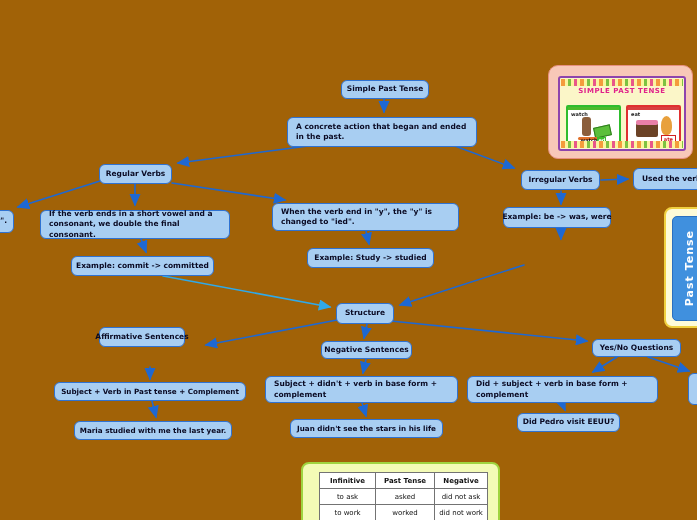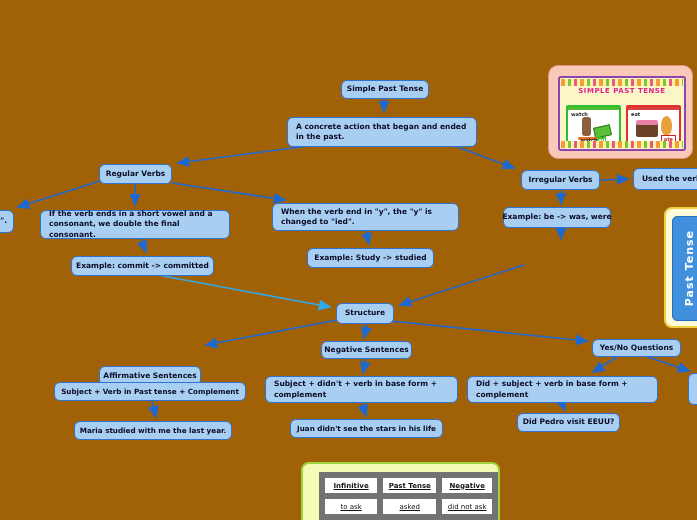--- a/index.html
+++ b/index.html
@@ -40,22 +40,22 @@
        border:2px solid #F0D040;border-radius:8px;box-sizing:border-box;}
   .sidecard-inner{position:absolute;left:6px;top:7px;width:34px;height:105px;background:#4090DE;
        border:1.5px solid #2A6FC0;border-radius:5px;box-sizing:border-box;display:flex;
        align-items:center;justify-content:center;}
   .vtext{writing-mode:vertical-rl;transform:rotate(180deg);color:#fff;font-weight:bold;
        font-size:11px;letter-spacing:1px;}
   
   .table-card{position:absolute;left:301px;top:462px;width:199px;height:70px;background:#F3FBB6;
        border:2.5px solid #9FD43F;border-radius:8px;box-sizing:border-box;}
   .table-card table{position:absolute;left:16px;top:8px;border-collapse:collapse;background:#fff;}
-  .table-card th,.table-card td{border:6px solid #737373;font-size:7px;padding:0;text-align:center;
-       height:15px;background:#fff;color:#111;font-weight:normal;text-decoration:underline;}
+  .table-card th,.table-card td{border:1px solid #737373;font-size:7px;padding:0;text-align:center;
+       height:15px;background:#fff;color:#111;font-weight:normal;}
   .table-card th{font-weight:bold;}
   .c0{width:55px;} .c1{width:58px;} .c2{width:52px;}
 </style>
 </head>
 <body>
 
 <div id="canvas">
 
   <svg class="edges" width="697" height="520">
     <defs>
@@ -98,21 +98,21 @@
   <div class="node" style="left:99px;top:164px;width:73px;height:20px">Regular Verbs</div>
   <div class="node end" style="left:-62px;top:210px;width:76px;height:23px">r".</div>
   <div class="node ml" style="left:40px;top:210px;width:190px;height:29px">If the verb ends in a short vowel and a consonant, we double the final consonant.</div>
   <div class="node ml" style="left:272px;top:203px;width:187px;height:28px">When the verb end in "y", the "y" is changed to "ied".</div>
   <div class="node" style="left:71px;top:256px;width:143px;height:20px">Example: commit -&gt; committed</div>
   <div class="node" style="left:307px;top:248px;width:127px;height:20px">Example: Study -&gt; studied</div>
   <div class="node" style="left:521px;top:170px;width:79px;height:20px">Irregular Verbs</div>
   <div class="node start" style="left:633px;top:168px;width:95px;height:22px">Used the verb</div>
   <div class="node" style="left:503px;top:207px;width:108px;height:21px">Example: be -&gt; was, were</div>
   <div class="node" style="left:336px;top:303px;width:58px;height:21px">Structure</div>
-  <div class="node" style="left:99px;top:366px;width:102px;height:20px">Affirmative Sentences</div>
+  <div class="node" style="left:99px;top:327px;width:86px;height:20px">Affirmative Sentences</div>
   <div class="node sm" style="left:54px;top:382px;width:192px;height:19px">Subject + Verb in Past tense + Complement</div>
   <div class="node sm" style="left:74px;top:421px;width:158px;height:19px">Maria studied with me the last year.</div>
   <div class="node" style="left:321px;top:341px;width:91px;height:18px">Negative Sentences</div>
   <div class="node ml" style="left:265px;top:376px;width:193px;height:27px">Subject + didn't + verb in base form + complement</div>
   <div class="node sm" style="left:290px;top:419px;width:153px;height:19px">Juan didn't see the stars in his life</div>
   <div class="node ml" style="left:467px;top:376px;width:191px;height:27px">Did + subject + verb in base form + complement</div>
   <div class="node" style="left:592px;top:339px;width:89px;height:18px">Yes/No Questions</div>
   <div class="node" style="left:517px;top:413px;width:103px;height:19px">Did Pedro visit EEUU?</div>
   <div class="node" style="left:688px;top:373px;width:40px;height:32px"></div>
 

